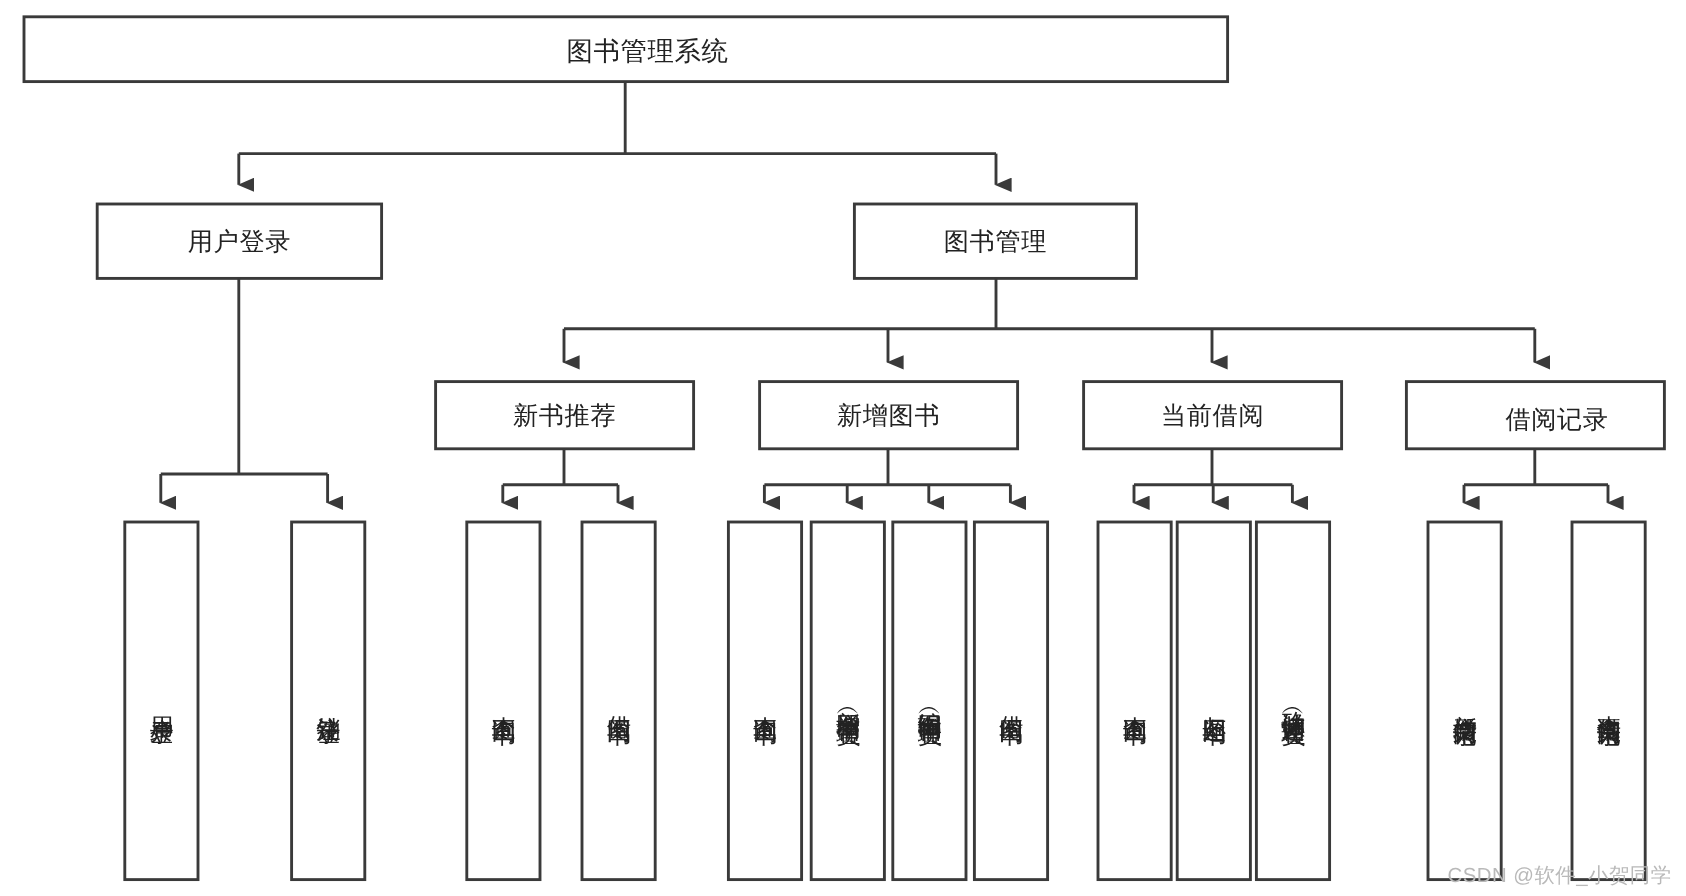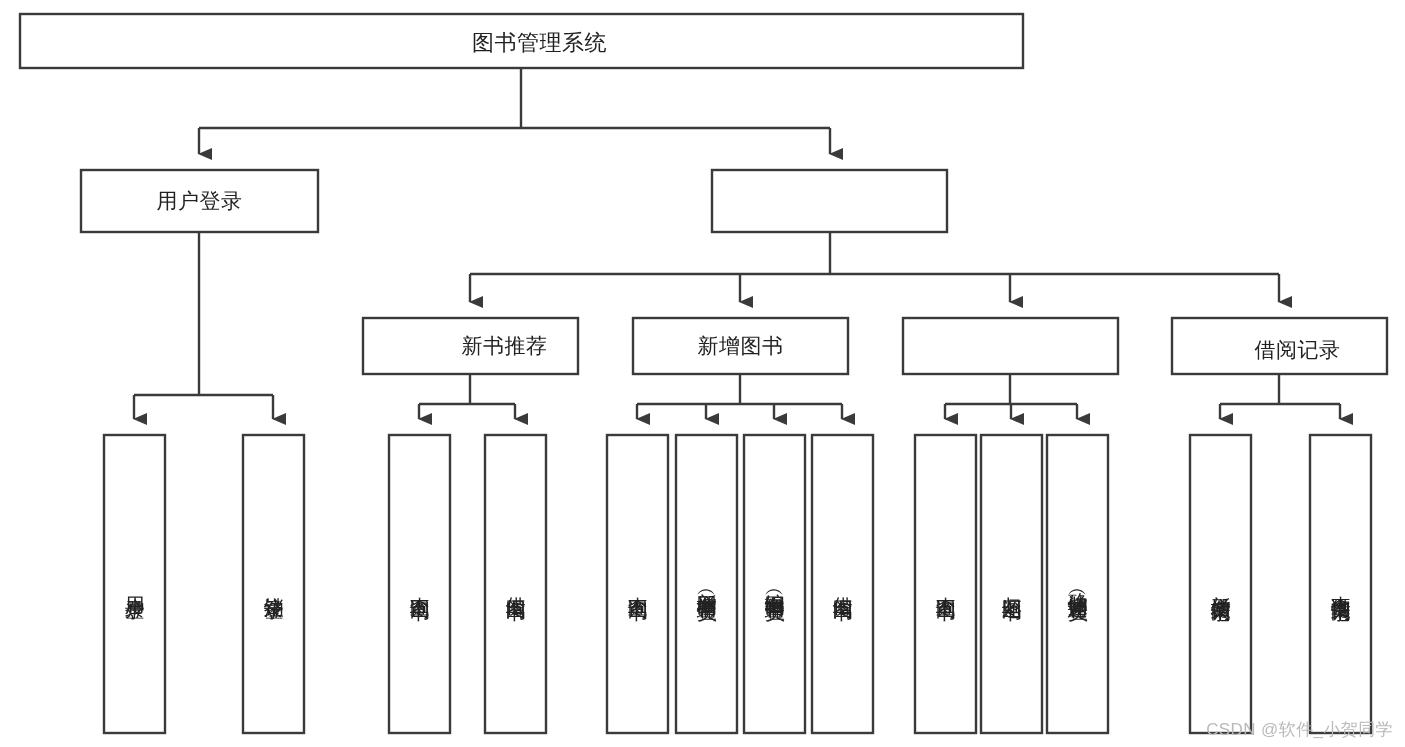--- a/index.html
+++ b/index.html
@@ -155,23 +155,25 @@
 
     <path class="connector" d="M 1279 374 L 1279 404"></path>
     <path class="connector" d="M 1220 404 L 1340 404"></path>
     <path class="connector" d="M 1220 404 L 1220 419" marker-end="url(#arrow)"></path>
     <path class="connector" d="M 1340 404 L 1340 419" marker-end="url(#arrow)"></path>
   </svg>
 
   <div class="node-label horizontal root" style="left:20px; top:14px; width:1003px; height:57px;margin-left:18px;">图书管理系统</div>
 
   <div class="node-label horizontal" style="left:81px; top:170px; width:237px; height:62px;">用户登录</div>
+  <div class="node-label horizontal" style="left:712px; top:170px; width:235px; height:62px;">图书管理</div>
 
-  <div class="node-label horizontal" style="left:363px; top:318px; width:215px; height:56px;margin-left:34px;">新书推荐</div>
+  <div class="node-label horizontal" style="left:363px; top:318px; width:215px; height:56px;">新书推荐</div>
   <div class="node-label horizontal" style="left:633px; top:318px; width:215px; height:56px;">新增图书</div>
+  <div class="node-label horizontal" style="left:903px; top:318px; width:215px; height:56px;">当前借阅</div>
   <div class="node-label horizontal" style="left:1172px; top:318px; width:215px; height:64px;padding-left:18px;">借阅记录</div>
 
   <div class="node-label vertical" style="left:104px; top:435px; width:61px; height:298px;">用户登录</div>
   <div class="node-label vertical" style="left:243px; top:435px; width:61px; height:298px;">注销登录</div>
 
   <div class="node-label vertical" style="left:389px; top:435px; width:61px; height:298px;">查询图书</div>
   <div class="node-label vertical" style="left:485px; top:435px; width:61px; height:298px;">借阅图书</div>
 
   <div class="node-label vertical" style="left:607px; top:435px; width:61px; height:298px;">查询图书</div>
   <div class="node-label vertical" style="left:676px; top:435px; width:61px; height:298px;">新增图书（管理员）</div>

